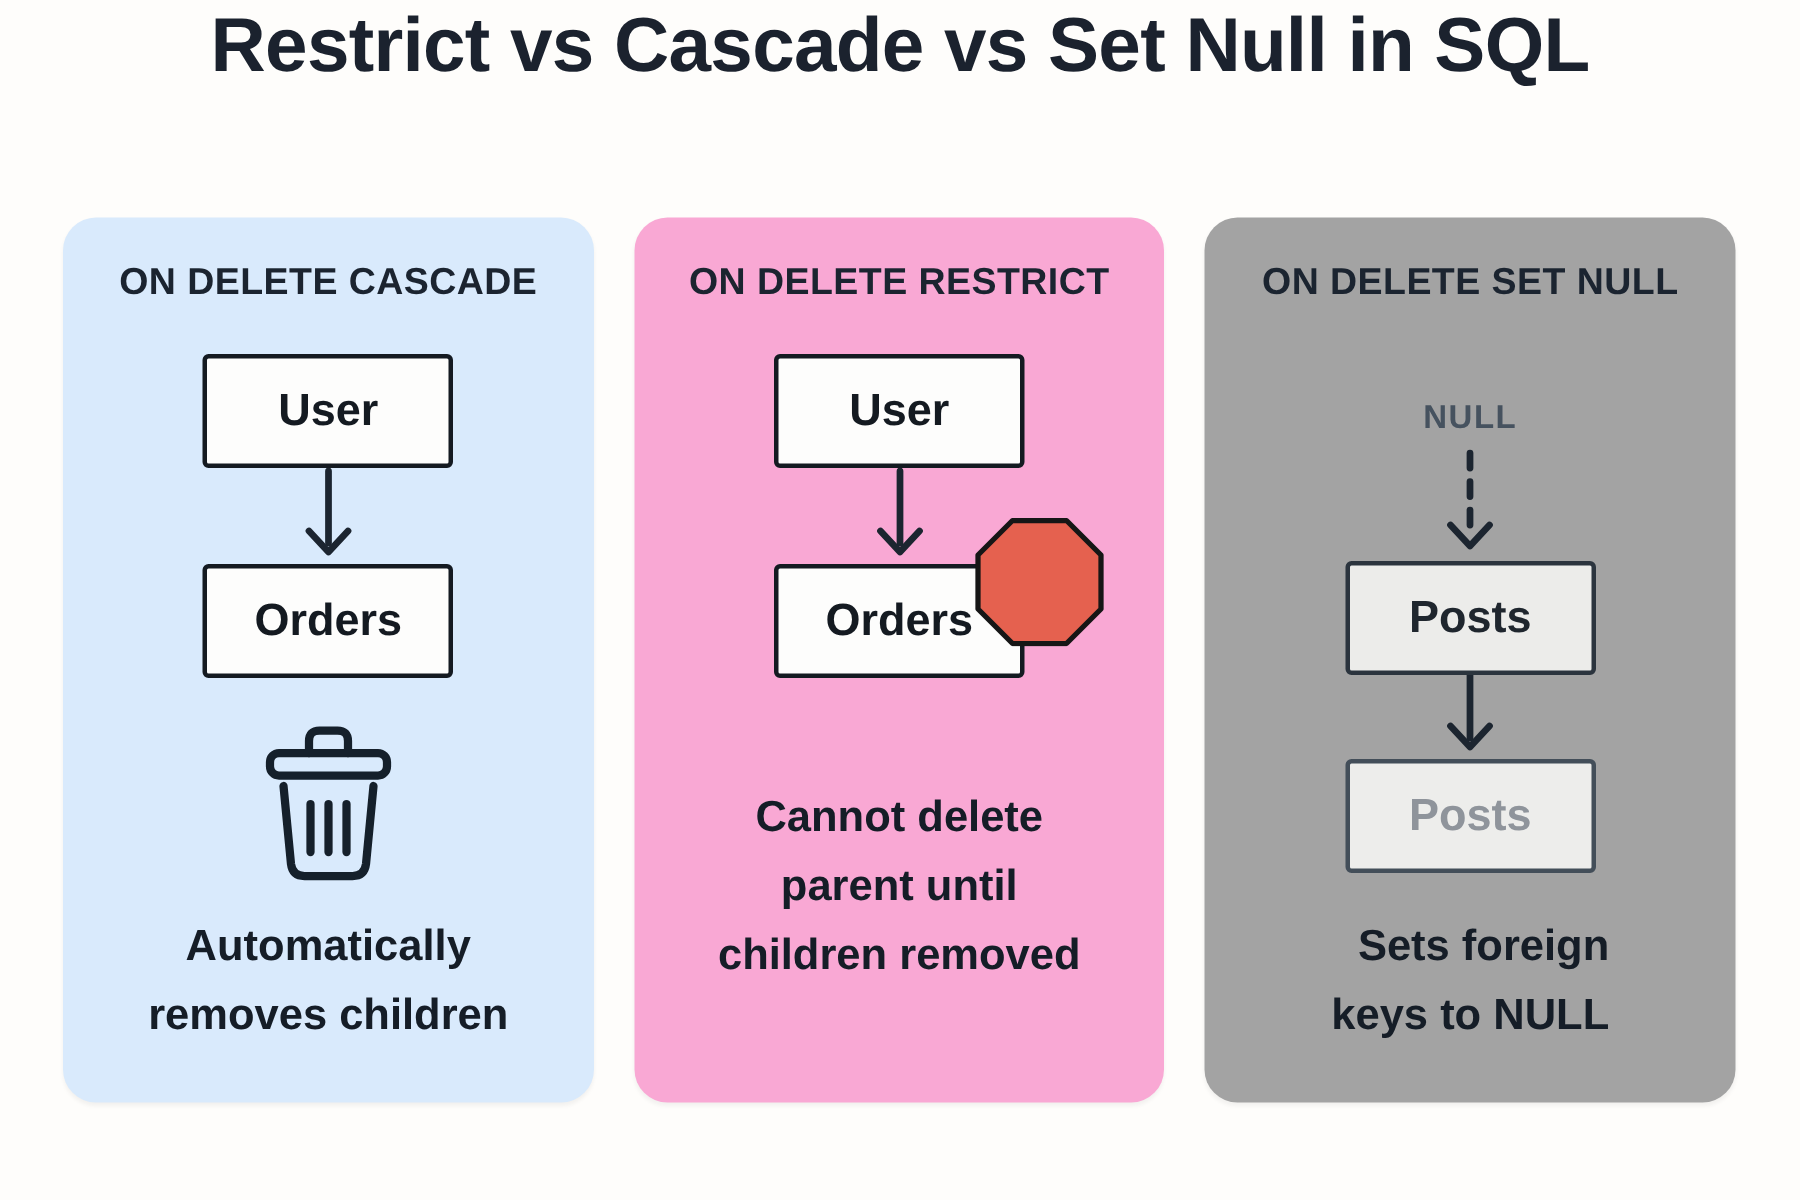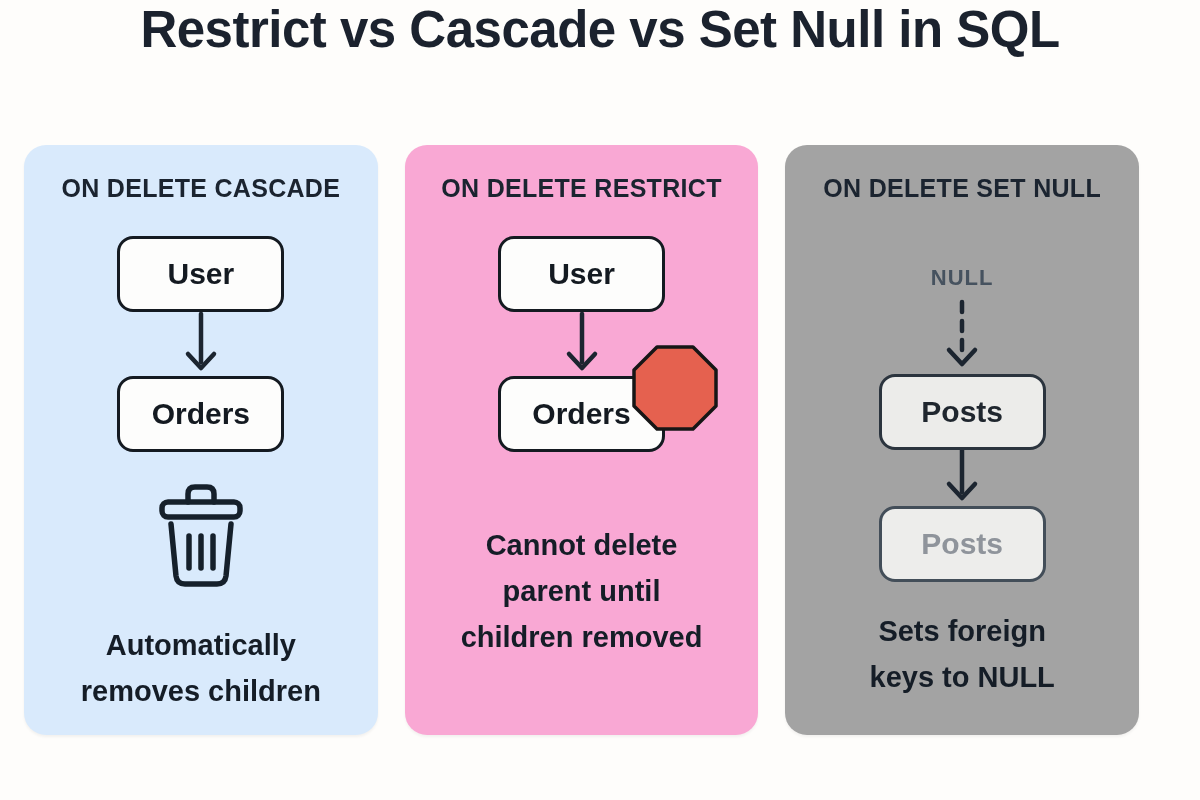--- a/index.html
+++ b/index.html
@@ -17,21 +17,21 @@
   }
   .title {
     text-align: center;
     font-size: 51px;
     font-weight: 800;
     letter-spacing: -0.5px;
     color: #1b222e;
   }
   .panels {
     position: absolute;
-    left: 24px;
+    left: 42px;
     top: 145px;
     width: 1115px;
     height: 590px;
     display: flex;
     gap: 27px;
   }
   .panel {
     flex: 1 1 0;
     height: 590px;
     border-radius: 22px;
@@ -52,21 +52,21 @@
     color: #1b2430;
     line-height: 30px;
     text-align: center;
   }
   .entity-box {
     margin-top: 33px;
     width: 167px;
     height: 76px;
     background: #fdfdfc;
     border: 3.5px solid #141a21;
-    border-radius: 16px;
+    border-radius: 4px;
     display: flex;
     align-items: center;
     justify-content: center;
     font-size: 30px;
     font-weight: 700;
     color: #141a21;
   }
   .no-top { margin-top: 0; text-align: right; }
   .arrow-svg { display: block; }
   .child-wrap {
@@ -83,23 +83,23 @@
     display: block;
   }
   .caption {
     font-size: 29px;
     font-weight: 700;
     line-height: 46px;
     text-align: center;
     color: #151d27;
     white-space: pre-line;
   }
-  .caption-cascade  { margin-top: 28px; }
+  .caption-cascade  { margin-top: 14px; }
   .caption-restrict { margin-top: 70px; }
-  .caption-setnull  { margin-top: 26px; }
+  .caption-setnull  { margin-top: 26px; text-align: right; }
   .null-label {
     margin-top: 55px;
     font-size: 22px;
     font-weight: 800;
     letter-spacing: 1px;
     color: #46525f;
     line-height: 40px;
   }
   .posts-box-1 {
     background: #ececea;

